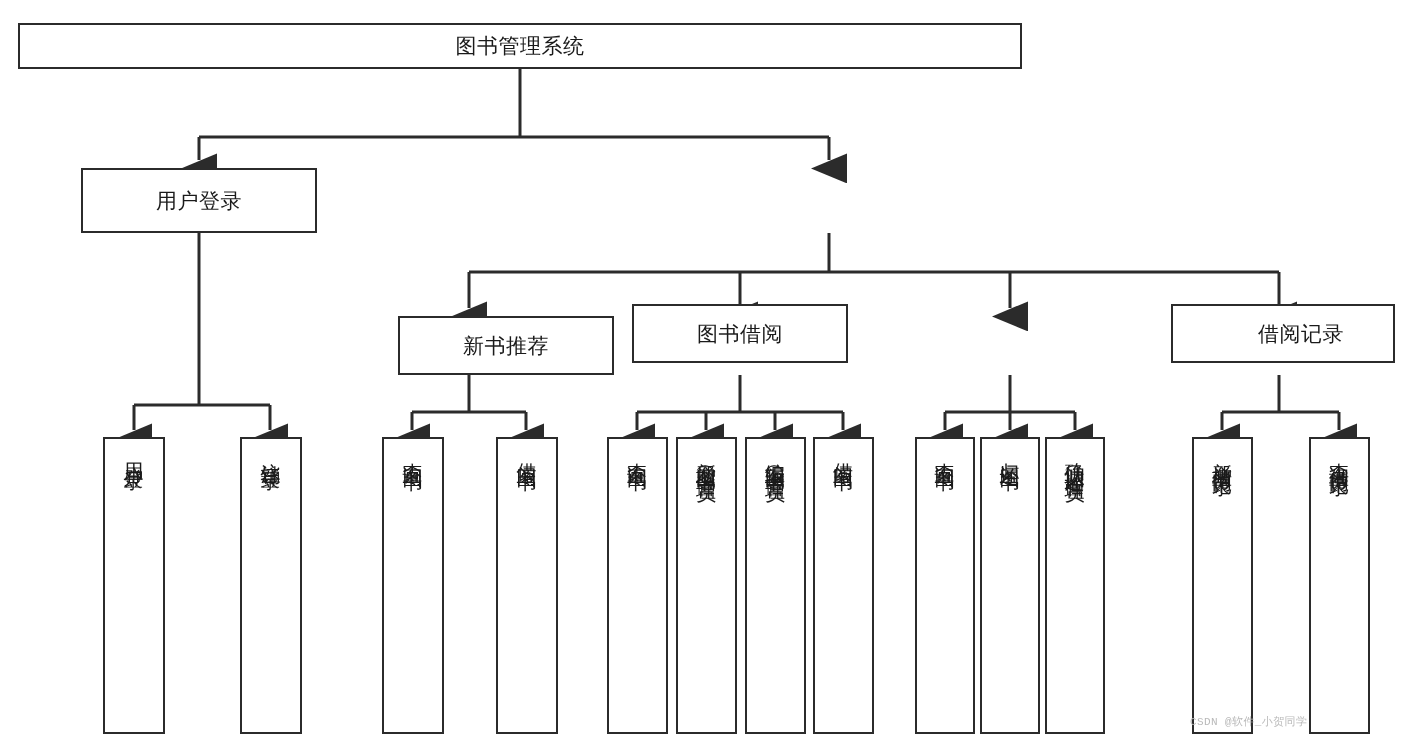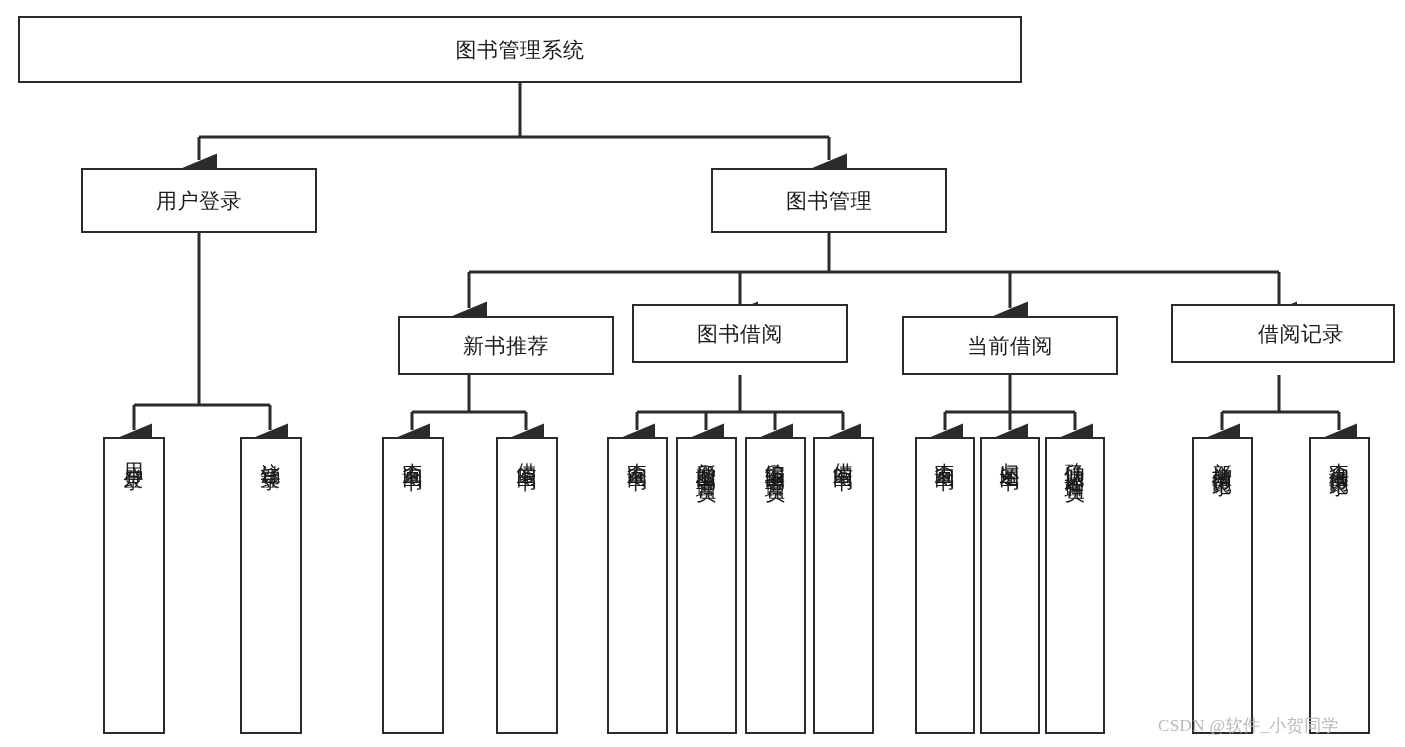--- a/index.html
+++ b/index.html
@@ -54,25 +54,25 @@
   .node.v .label {
     writing-mode: vertical-rl;
     text-orientation: upright;
     font-size: 20px;
     letter-spacing: 3px;
     line-height: 1;
     white-space: nowrap;
   }
   .watermark {
     position: absolute;
-    left: 1158px;
+    left: 1190px;
     top: 714px;
-    font-size: 17px;
+    font-size: 11px;
     color: #b9b9b9;
-    font-family: Liberation Serif, serif;
+    font-family: Liberation Mono, monospace;
     white-space: nowrap;
     z-index: 3;
     letter-spacing: 0.4px;
   }
 </style>
 </head>
 <body>
 
 <div id="canvas">
 
@@ -119,39 +119,33 @@
       <path d="M1010,412 L1010,430" marker-end="url(#arw)"></path>
       <path d="M1075,412 L1075,430" marker-end="url(#arw)"></path>
 
       <path d="M1279,375 L1279,412"></path>
       <path d="M1222,412 L1339,412"></path>
       <path d="M1222,412 L1222,430" marker-end="url(#arw)"></path>
       <path d="M1339,412 L1339,430" marker-end="url(#arw)"></path>
     </g>
   </svg>
 
-  <div class="node root h" style="left:18px; top:16px; width:1004px; height:67px;">
+  <div class="node root h" style="left:18px; top:23px; width:1004px; height:46px;">
     <span class="label">图书管理系统</span>
   </div>
 
   <div class="node h" style="left:81px; top:168px; width:236px; height:65px;">
     <span class="label">用户登录</span>
-  </div>
-  <div class="node h" style="left:711px; top:168px; width:236px; height:65px;">
-    <span class="label">图书管理</span>
   </div>
 
   <div class="node h" style="left:362px; top:316px; width:216px; height:59px;margin-left:36px;">
     <span class="label">新书推荐</span>
   </div>
   <div class="node h" style="left:632px; top:304px; width:216px; height:59px;">
     <span class="label">图书借阅</span>
-  </div>
-  <div class="node h" style="left:902px; top:316px; width:216px; height:59px;">
-    <span class="label">当前借阅</span>
   </div>
   <div class="node h" style="left:1171px; top:304px; width:224px; height:59px;padding-left:36px;">
     <span class="label">借阅记录</span>
   </div>
 
   <div class="node v" style="left:103px; top:437px; width:62px; height:297px;">
     <span class="label">用户登录</span>
   </div>
   <div class="node v" style="left:240px; top:437px; width:62px; height:297px;">
     <span class="label">注销登录</span>

